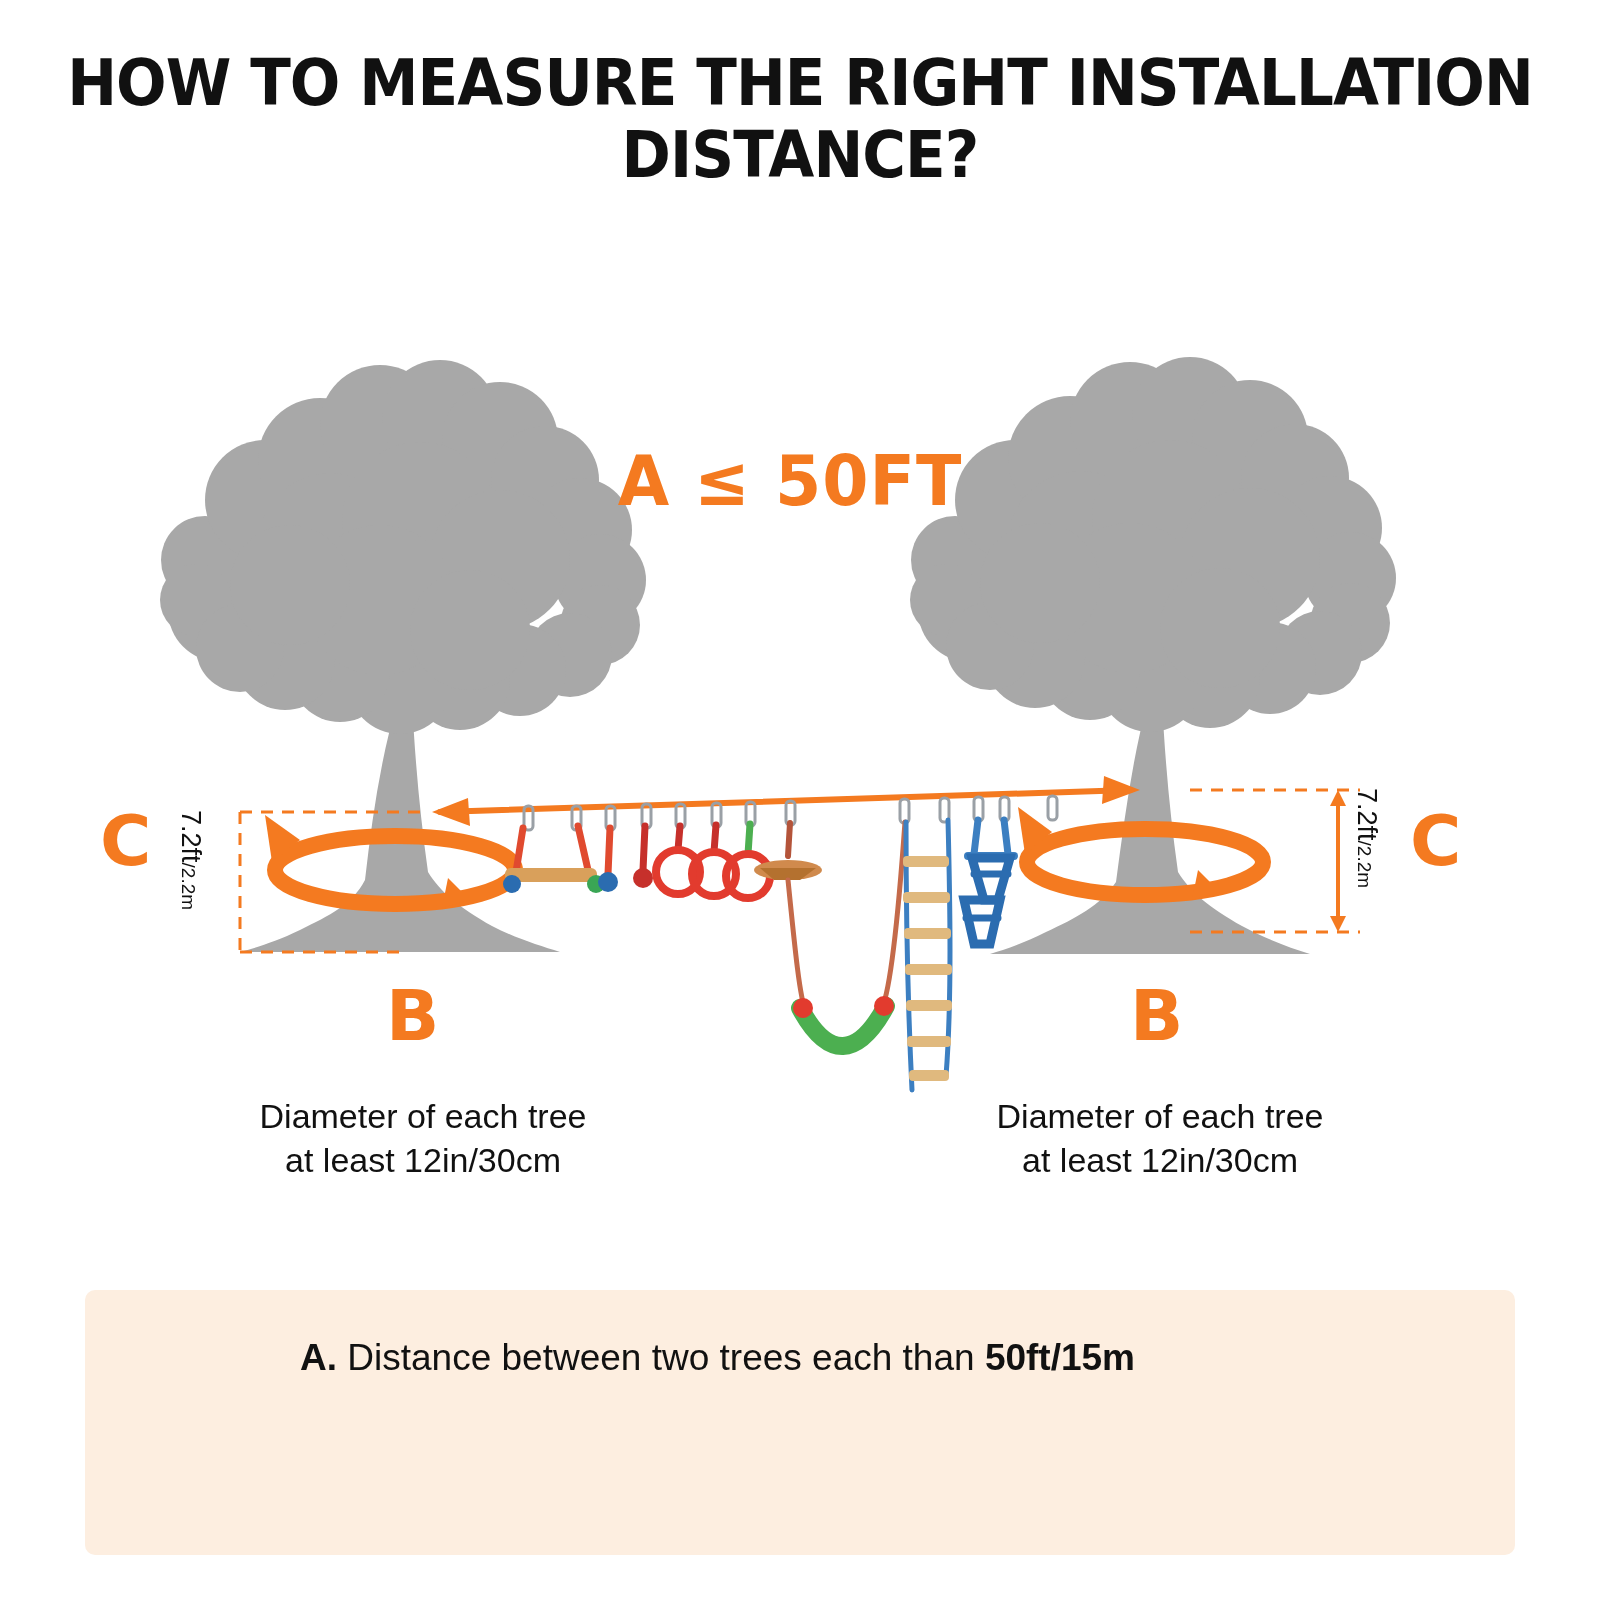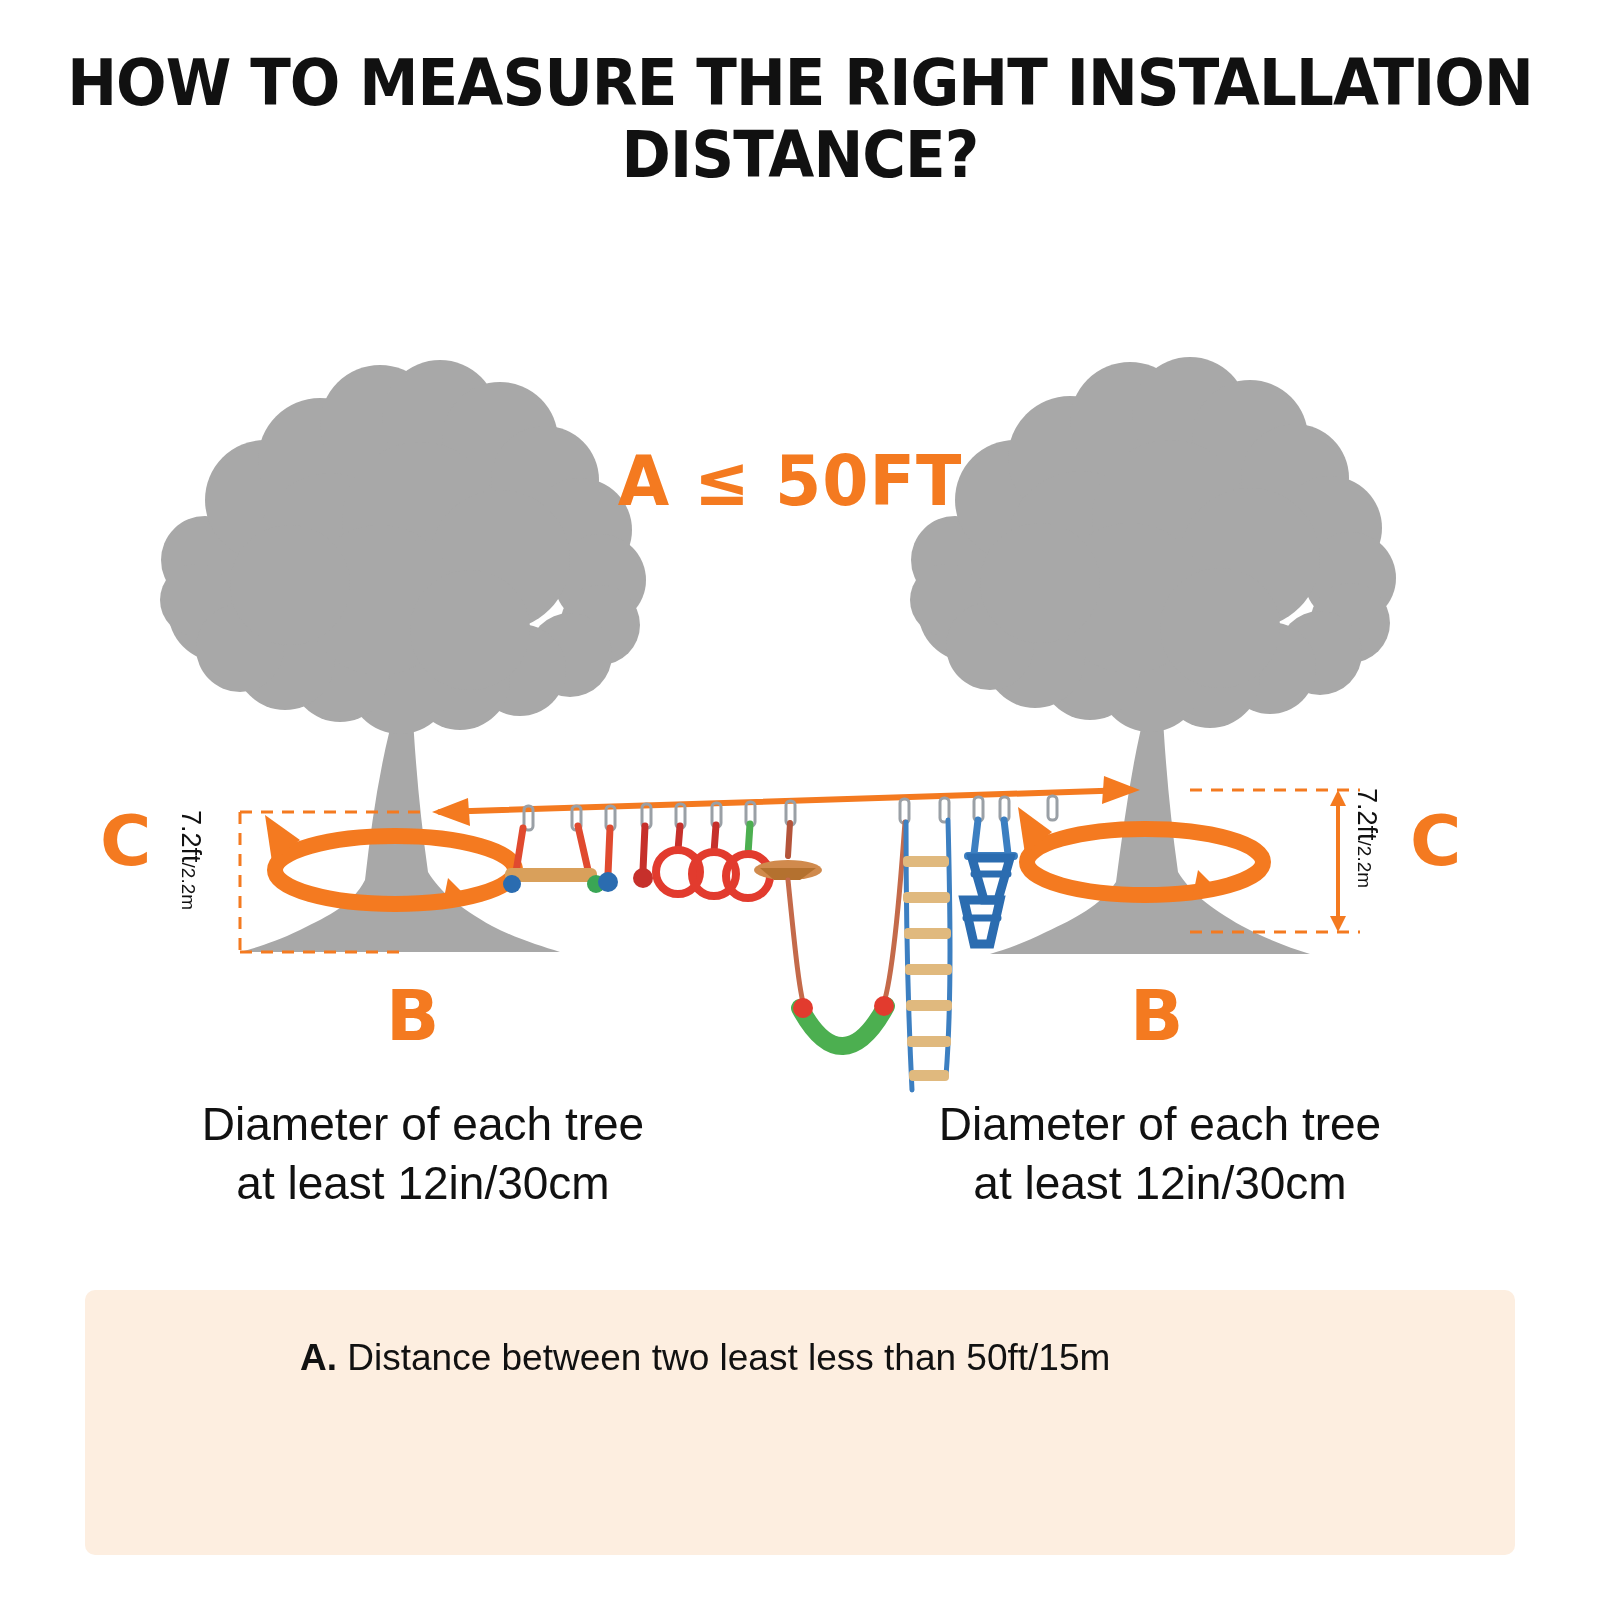--- a/index.html
+++ b/index.html
@@ -59,40 +59,40 @@
     font-size:27px;
     color:#111;
     white-space:nowrap;
     transform-origin:left top;
   }
   .vtext .sm{font-size:19px;}
 
   .caption{
     position:absolute;
     text-align:center;
-    font-size:46px;
+    font-size:34px;
     line-height:1.28;
     color:#111;
     width:460px;
   }
   .caption.left{left:193px;top:1095px;}
   .caption.right{left:930px;top:1095px;}
 
   .notes{
     position:absolute;left:85px;top:1290px;
     width:1430px;height:265px;
     background:#fdeee0;
     border-radius:10px;
   }
   .notes-inner{
     position:absolute;left:215px;top:40px;
     font-size:37px;line-height:1.52;color:#111;
   }
   .notes-inner .ln{white-space:nowrap;}
-  .notes-inner b{font-weight:normal;}
+  .notes-inner b{font-weight:bold;}
   .notes-inner .key{font-weight:bold;}
 </style>
 </head>
 <body>
 
 <div class="title">HOW TO MEASURE THE RIGHT INSTALLATION DISTANCE?</div>
 
 <div class="stage">
   <svg width="1600" height="1600" viewBox="0 0 1600 1600" style="position:absolute;left:0;top:0;">
 
@@ -276,16 +276,16 @@
   <div class="caption right">
     <div>Diameter of each tree</div>
     <div>at least 12in/30cm</div>
   </div>
 </div>
 
 <div class="notes">
   <div class="notes-inner">
     <div class="ln">
       <span class="key">A.</span>
-      <span>Distance between two least less than </span><b>50ft/15m</b>
+      <span>Distance between two trees each than </span><b>50ft/15m</b>
     </div>
   </div>
 </div>
 
 </body></html>

